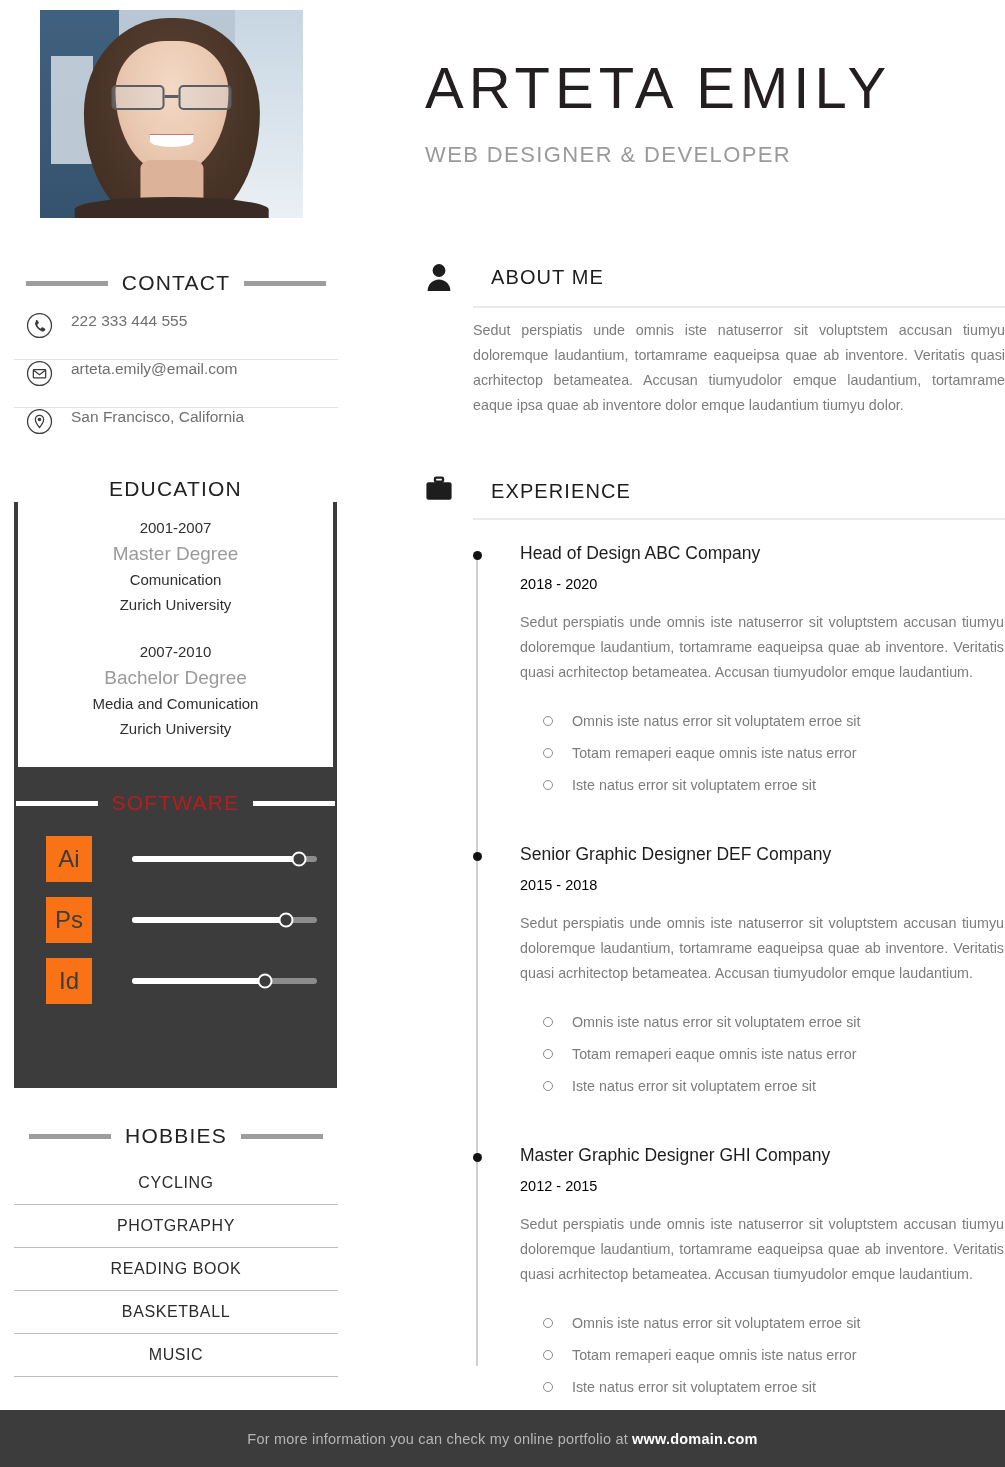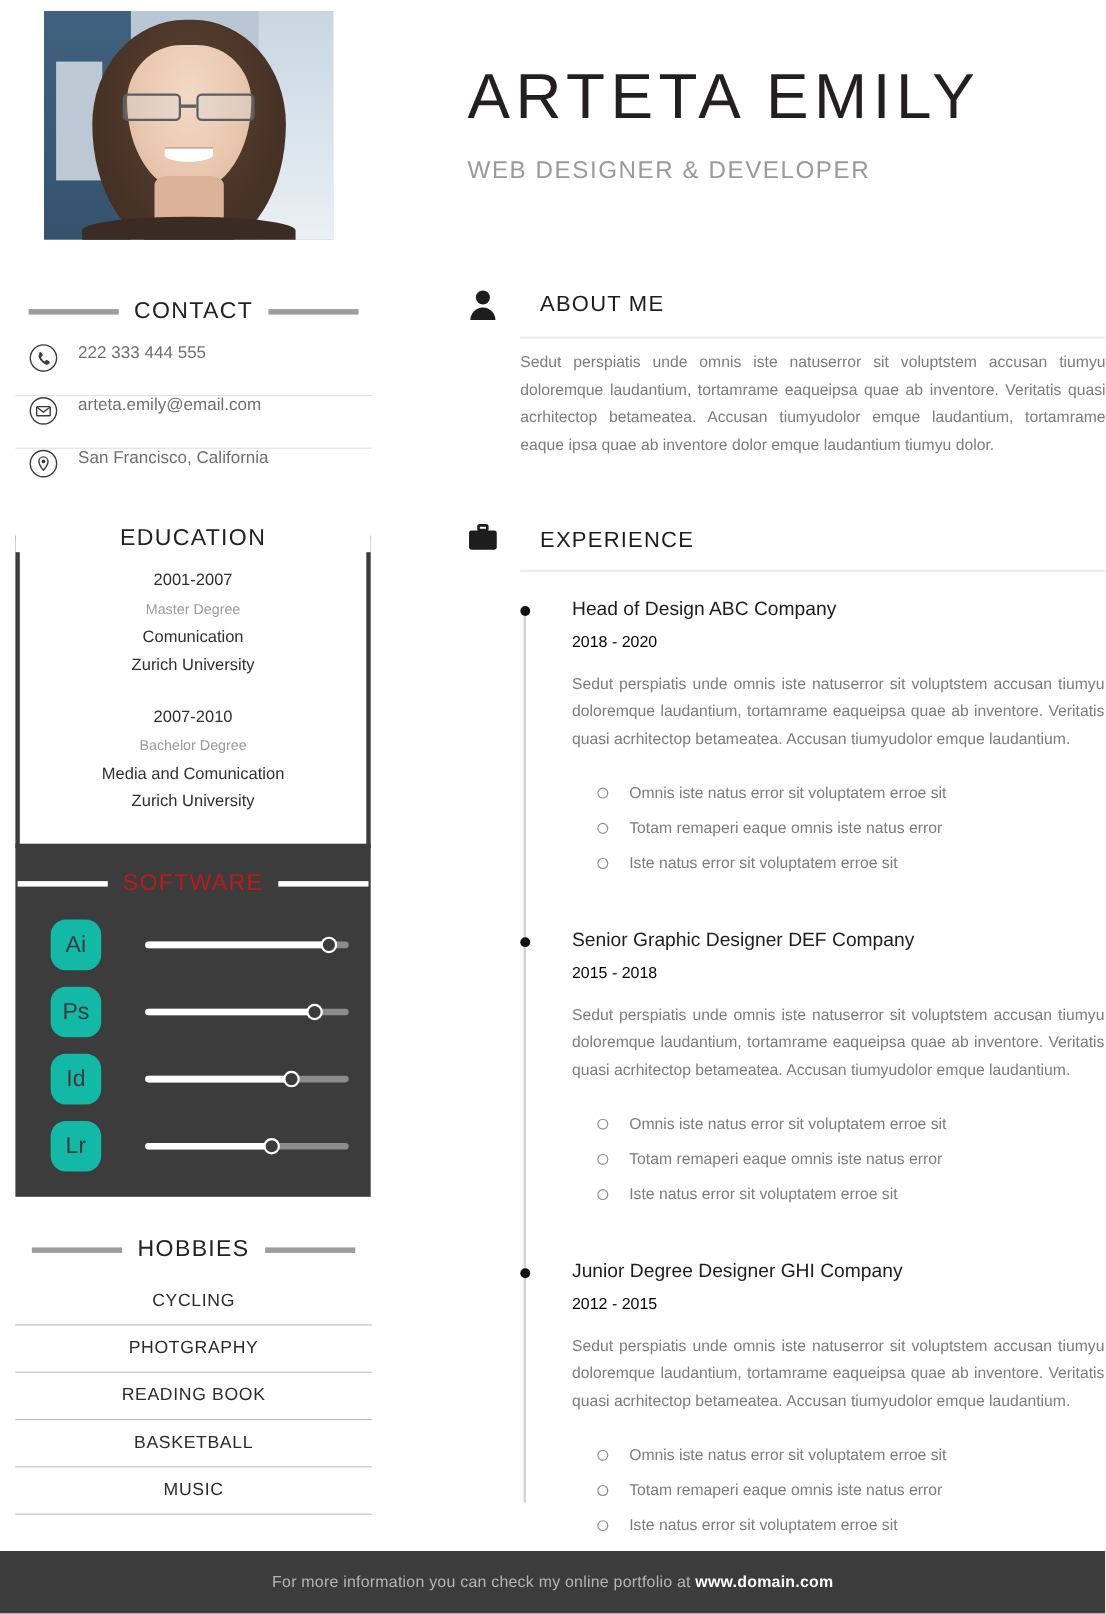--- a/index.html
+++ b/index.html
@@ -90,38 +90,38 @@
   .edu-top-right { position: absolute; left: 253px; top: 487px; width: 84px; height: 4px; background: #3c3c3c; }
   .edu-title {
     position: absolute; left: 14px; top: 476px; width: 323px;
     text-align: center; font-size: 21px; letter-spacing: 1.2px; color: #222;
     background: #fff; line-height: 26px;
   }
   .edu-items { position: absolute; left: 14px; top: 515px; width: 323px; text-align: center; }
   .edu-item { margin-bottom: 22px; }
   .edu-item:last-child { margin-bottom: 0; }
   .edu-years { font-size: 15px; color: #2f2f2f; line-height: 25px; }
-  .edu-degree { font-size: 13px; color: #9a9a9a; line-height: 27px; }
+  .edu-degree { font-size: 19px; color: #9a9a9a; line-height: 27px; }
   .edu-field { font-size: 15px; color: #2f2f2f; line-height: 25px; }
   .edu-school { font-size: 15px; color: #2f2f2f; line-height: 25px; }
 
   
   .soft-panel {
     position: absolute; left: 14px; top: 770px;
     width: 323px; height: 318px;
     background: #3c3c3c;
   }
   .soft-head { position: absolute; left: 14px; top: 790px; width: 323px; }
   .soft-rows { position: absolute; left: 14px; top: 828px; width: 323px; }
   .soft-row { display: flex; align-items: center; height: 61px; }
   .soft-badge {
     flex: 0 0 46px; width: 46px; height: 46px; margin-left: 32px;
-    background: #14b8a6; border-radius: 14px;
+    background: #f97316; border-radius: 0;
     display: flex; align-items: center; justify-content: center;
-    font-size: 21px; color: #3c3c3c;
+    font-size: 24px; color: #3c3c3c;
   }
   .soft-track {
     position: relative; margin-left: 40px;
     width: 185px; height: 6px; background: #8c8c8c; border-radius: 3px;
   }
   .soft-fill { position: absolute; left: 0; top: 0; height: 6px; background: #fff; border-radius: 3px; }
   .soft-thumb {
     position: absolute; top: 50%; width: 15px; height: 15px;
     transform: translate(-50%, -50%);
     border-radius: 50%; background: #3c3c3c; border: 2.5px solid #fff;
@@ -301,27 +301,20 @@
           <span class="soft-thumb" style="left: 83%;"></span>
         </span>
       </div>
       <div class="soft-row">
         <span class="soft-badge">Id</span>
         <span class="soft-track">
           <span class="soft-fill" style="width: 72%;"></span>
           <span class="soft-thumb" style="left: 72%;"></span>
         </span>
       </div>
-      <div class="soft-row">
-        <span class="soft-badge">Lr</span>
-        <span class="soft-track">
-          <span class="soft-fill" style="width: 62%;"></span>
-          <span class="soft-thumb" style="left: 62%;"></span>
-        </span>
-      </div>
     </div>
 
     <div class="sec-head hob-head">
       <span class="dash"></span>
       <span class="title">HOBBIES</span>
       <span class="dash"></span>
     </div>
     <div class="hob-list">
       <div class="hob-row">CYCLING</div>
       <div class="hob-row">PHOTGRAPHY</div>
@@ -381,21 +374,21 @@
         <div class="exp-desc">Sedut perspiatis unde omnis iste natuserror sit voluptstem accusan tiumyu doloremque laudantium, tortamrame eaqueipsa quae ab inventore. Veritatis quasi acrhitectop betameatea. Accusan tiumyudolor emque laudantium.</div>
         <ul class="exp-points">
           <li class="exp-point"><span class="ring"></span><span>Omnis iste natus error sit voluptatem erroe sit</span></li>
           <li class="exp-point"><span class="ring"></span><span>Totam remaperi eaque omnis iste natus error</span></li>
           <li class="exp-point"><span class="ring"></span><span>Iste natus error sit voluptatem erroe sit</span></li>
         </ul>
       </div>
 
       <div class="exp-item">
         <span class="exp-bullet"></span>
-        <div class="exp-title">Junior Degree Designer GHI Company</div>
+        <div class="exp-title">Master Graphic Designer GHI Company</div>
         <div class="exp-date">2012 - 2015</div>
         <div class="exp-desc">Sedut perspiatis unde omnis iste natuserror sit voluptstem accusan tiumyu doloremque laudantium, tortamrame eaqueipsa quae ab inventore. Veritatis quasi acrhitectop betameatea. Accusan tiumyudolor emque laudantium.</div>
         <ul class="exp-points">
           <li class="exp-point"><span class="ring"></span><span>Omnis iste natus error sit voluptatem erroe sit</span></li>
           <li class="exp-point"><span class="ring"></span><span>Totam remaperi eaque omnis iste natus error</span></li>
           <li class="exp-point"><span class="ring"></span><span>Iste natus error sit voluptatem erroe sit</span></li>
         </ul>
       </div>
     </div>
   </div>

